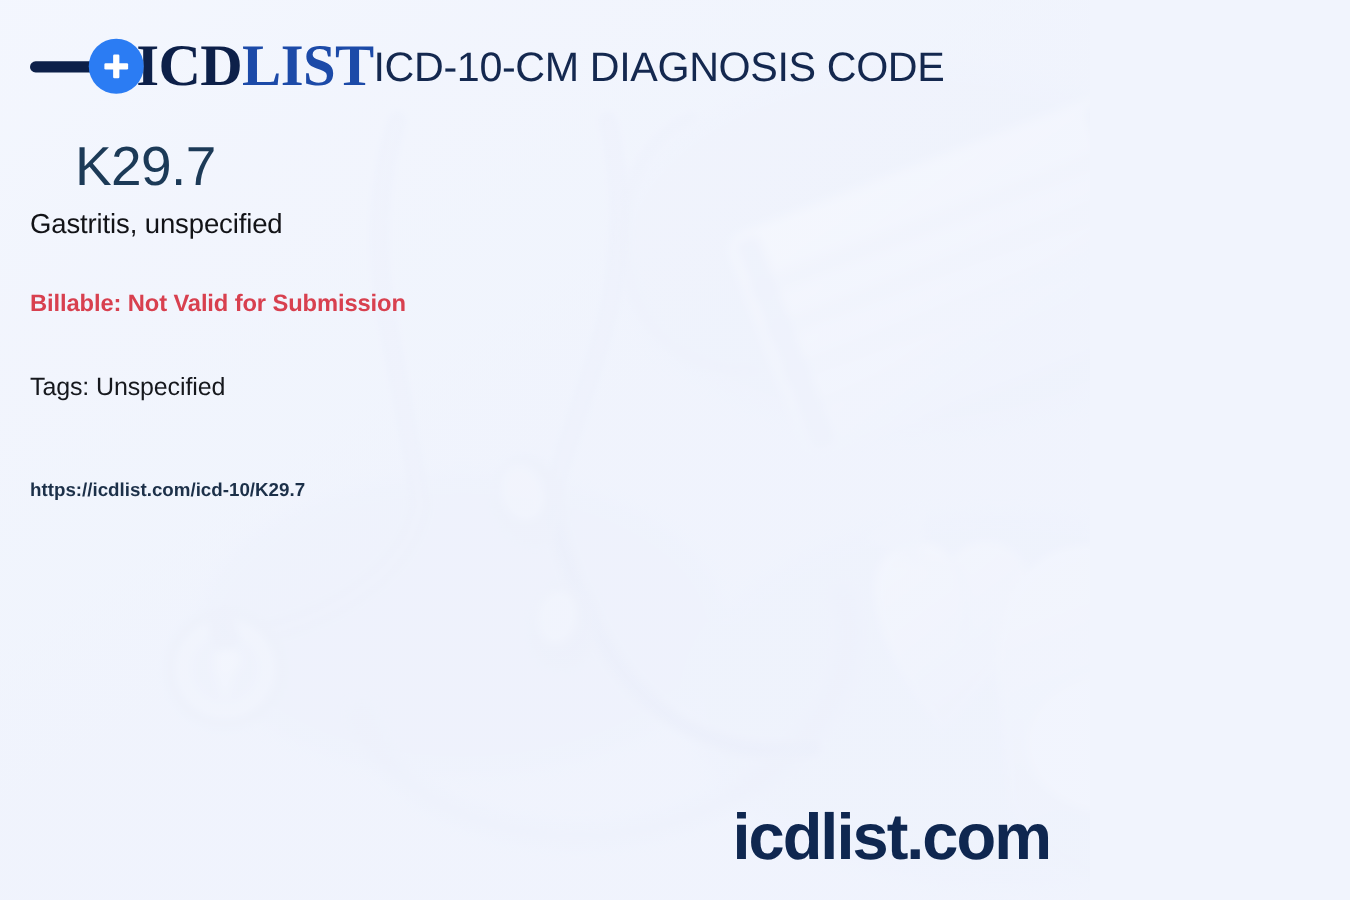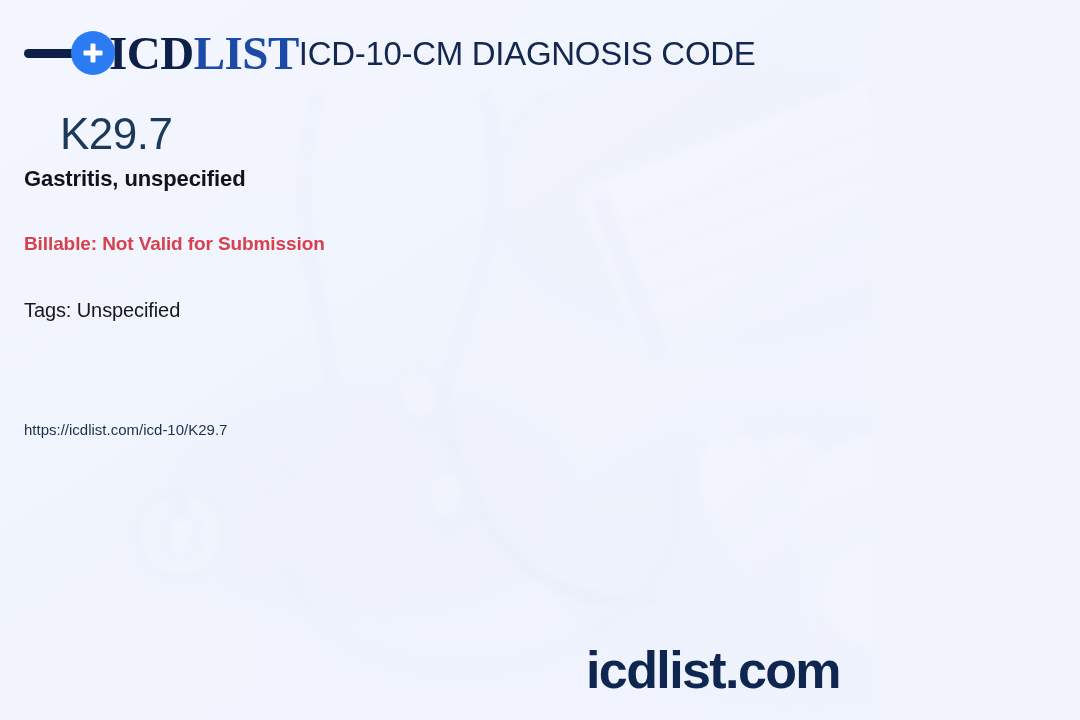--- a/index.html
+++ b/index.html
@@ -120,21 +120,21 @@
     font-weight: normal;
     color: #1c3a57;
     letter-spacing: -0.5px;
     line-height: 1.08;
     margin-bottom: 8px;
     margin-left: 36px;
   }
 
   .description {
     font-size: 22px;
-    font-weight: bold;
+    font-weight: normal;
     color: #121317;
     letter-spacing: -0.1px;
     line-height: 1.2;
   }
 
   .billable {
     margin-top: 41px;
     font-size: 19px;
     font-weight: bold;
     color: #d8404f;
@@ -145,23 +145,23 @@
   .tags {
     margin-top: 42px;
     font-size: 20px;
     font-weight: normal;
     color: #16181d;
     letter-spacing: -0.1px;
     line-height: 1.2;
   }
 
   .url {
-    margin-top: 99px;
+    margin-top: 62px;
     font-size: 15px;
-    font-weight: normal;
+    font-weight: bold;
     color: #1c3049;
     letter-spacing: 0px;
     line-height: 1.2;
   }
 
   
   .brand {
     position: absolute;
     right: 32px;
     bottom: 24px;

